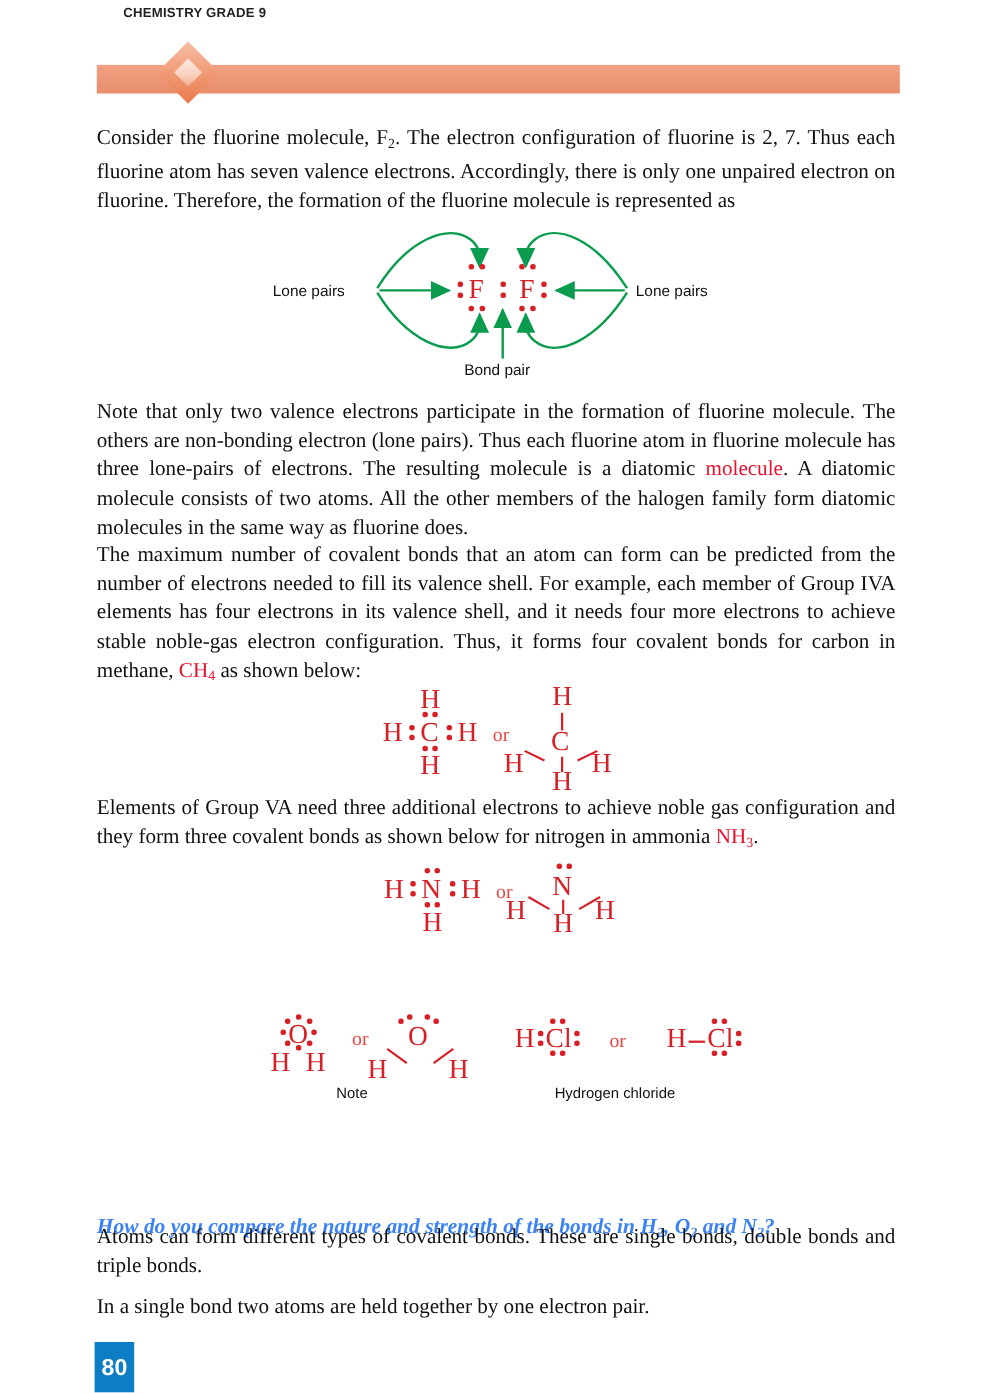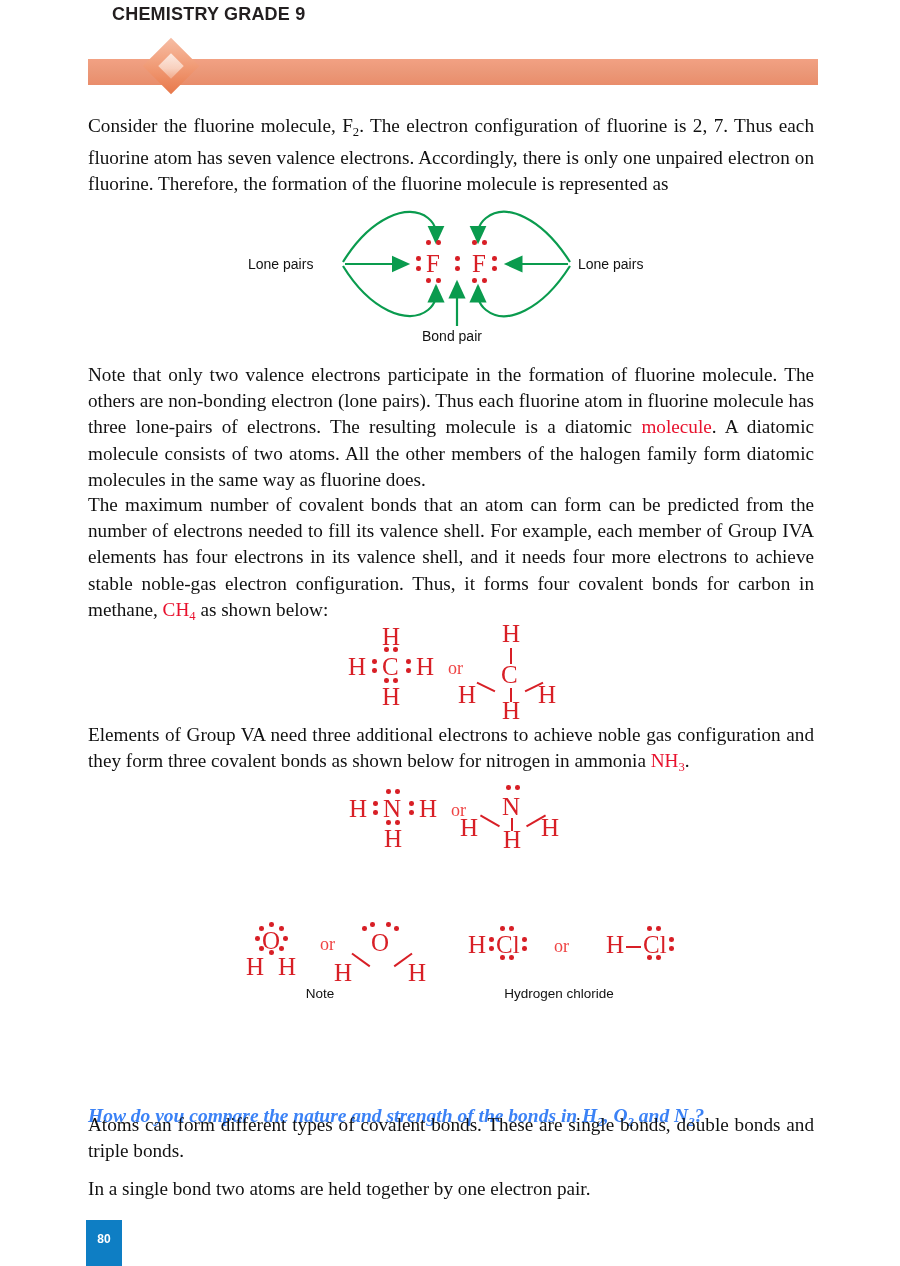--- a/index.html
+++ b/index.html
@@ -11,21 +11,21 @@
   .page{position:absolute;inset:0;}
 
   
   .header{
     position:absolute;left:88px;top:59px;width:730px;height:26px;
     background:linear-gradient(180deg,#f2a183 0%,#eb9878 50%,#e98d6b 100%);
   }
   .header-title{
     position:absolute;left:112px;top:4px;
     font-family:"Liberation Sans", sans-serif;
-    font-size:18px;font-weight:600;letter-spacing:0.2px;color:#231f20;
+    font-size:12px;font-weight:600;letter-spacing:0.2px;color:#231f20;
     white-space:nowrap;
   }
   .diamond{
     position:absolute;left:151px;top:46px;width:40px;height:40px;
     transform:rotate(45deg);
     background:linear-gradient(135deg,#f6bda5 0%,#f3a684 35%,#e8784a 100%);
   }
   .diamond-inner{
     position:absolute;left:162px;top:57px;width:18px;height:18px;
     transform:rotate(45deg);
@@ -53,21 +53,21 @@
     color:#3b82f6;font-weight:bold;font-style:italic;font-size:19.5px;margin-top:44px;
   }
 
   
   .pagetab{
     position:absolute;left:86px;top:1220px;width:36px;height:46px;
     background:#0e7ec4;
   }
   .pagenum{
     position:absolute;left:86px;top:1232px;width:36px;
-    text-align:center;color:#ffffff;font-weight:bold;font-size:12px;
+    text-align:center;color:#ffffff;font-weight:bold;font-size:21px;
     font-family:"Liberation Sans", sans-serif;
   }
 
   
   .struct{position:absolute;color:#d81f26;font-family:"Liberation Serif", serif;}
   .atom{position:absolute;font-size:25px;line-height:25px;color:#d81f26;}
   .dot{position:absolute;width:4.6px;height:4.6px;border-radius:50%;background:#d81f26;}
   .bondline{position:absolute;background:#d81f26;}
   .orlabel{
     position:absolute;color:#ef4444;font-size:18px;font-family:Liberation Serif, serif;

